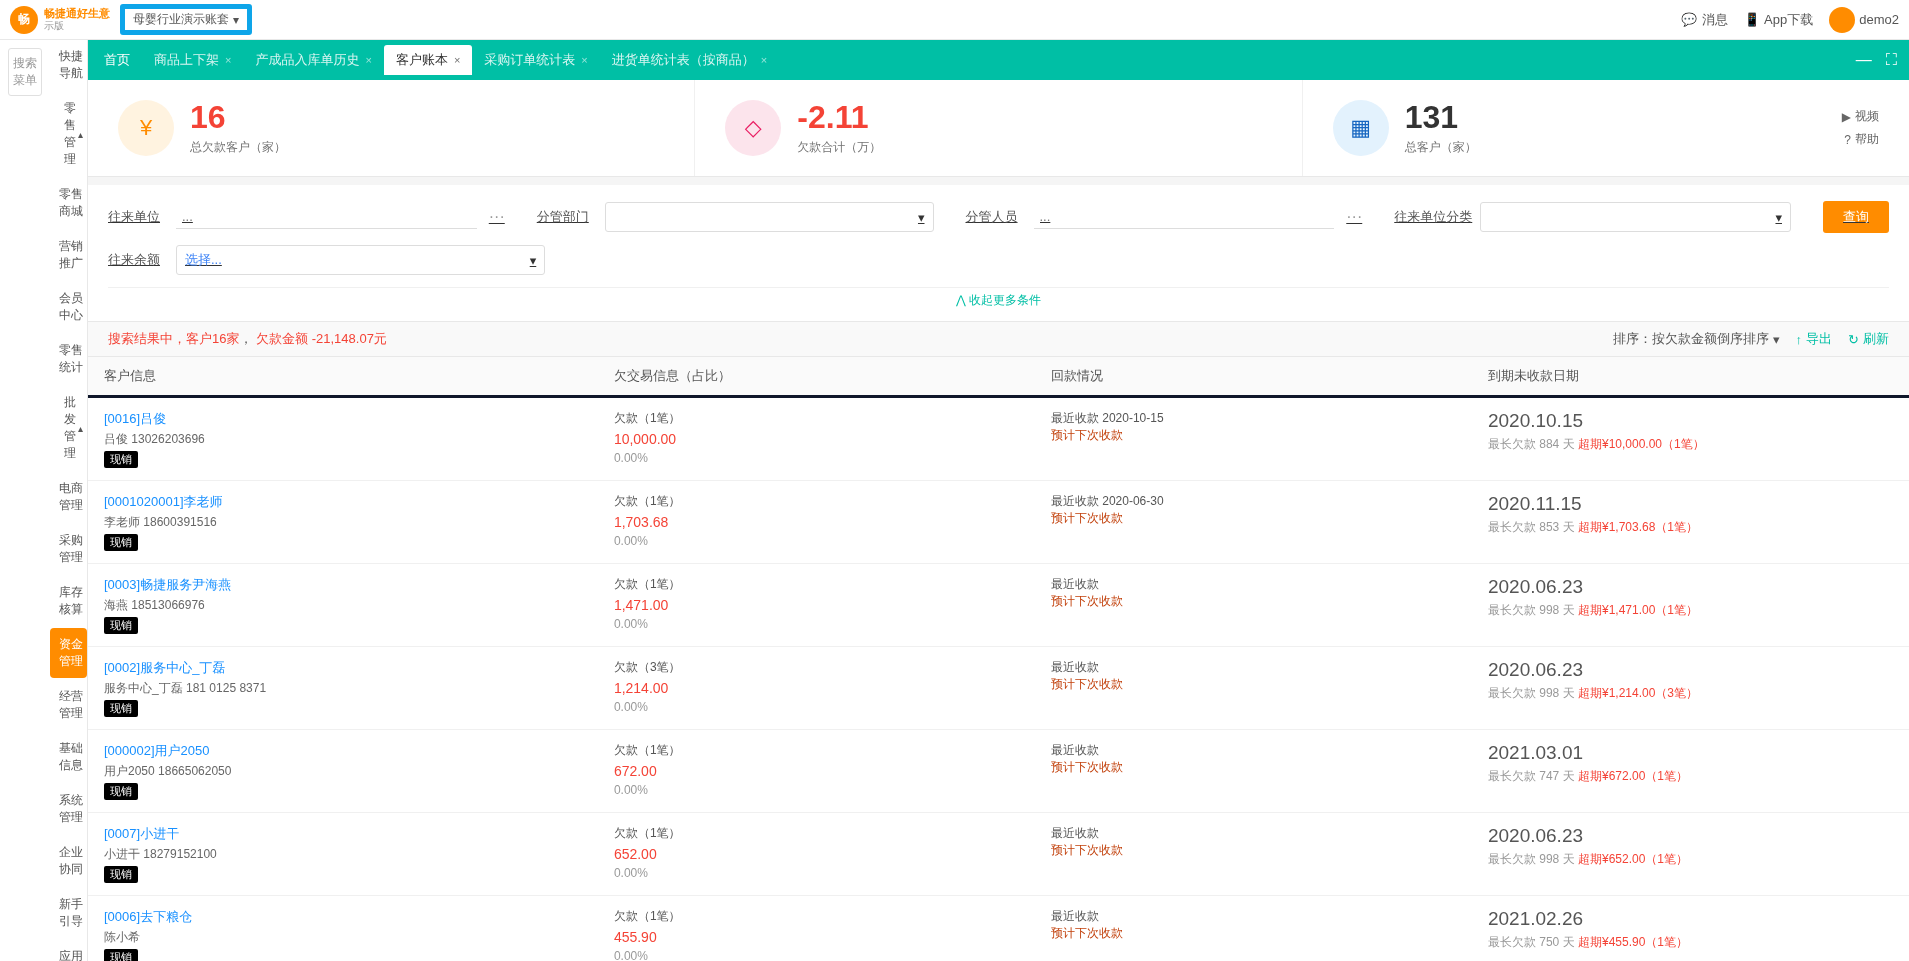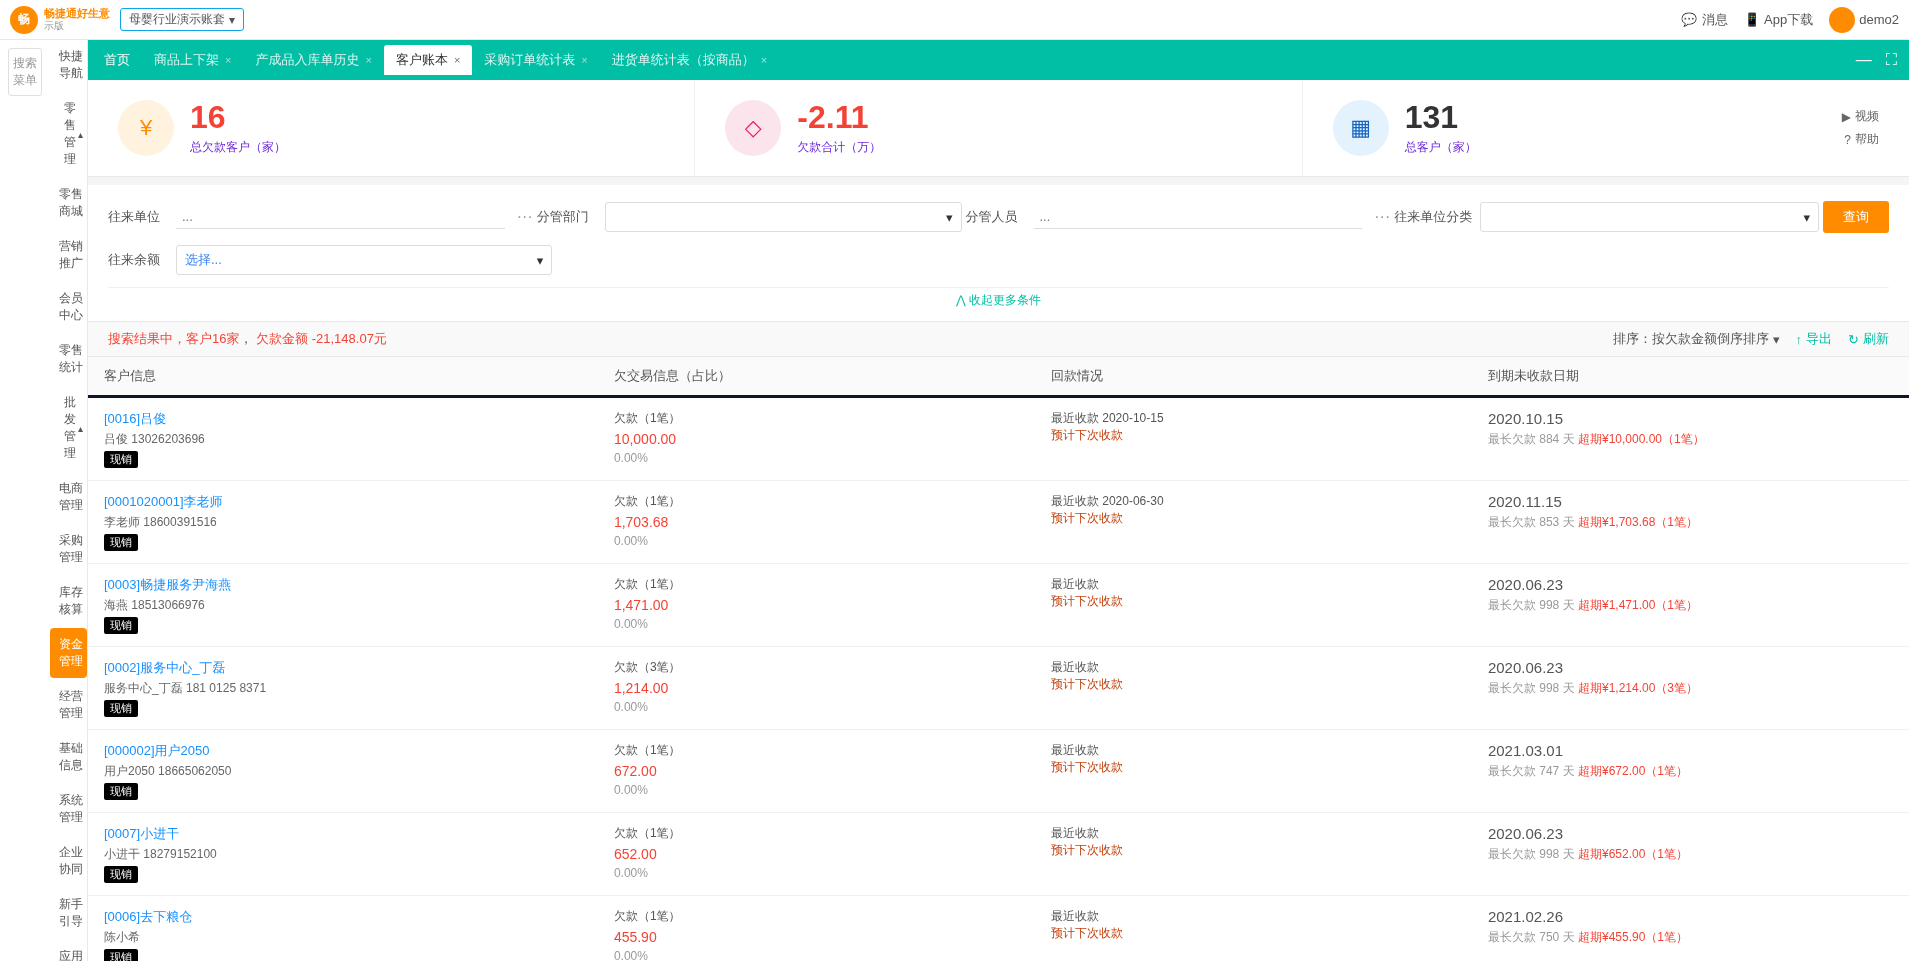--- a/index.html
+++ b/index.html
@@ -3,21 +3,21 @@
   <meta charset="utf-8">
   <style>
     * { margin: 0; padding: 0; box-sizing: border-box; }
     body { font-family: 'Microsoft YaHei', Arial, sans-serif; font-size: 13px; background: #f5f5f5; color: #333; overflow-x: hidden; }
     
     
     .top-bar { display: flex; align-items: center; background: #fff; height: 40px; border-bottom: 1px solid #e8e8e8; padding: 0 10px; justify-content: space-between; }
     .top-bar-left { display: flex; align-items: center; gap: 10px; }
     .logo-area { display: flex; align-items: center; gap: 6px; }
     .logo-icon { width: 28px; height: 28px; background: #ff8c00; border-radius: 50%; display: flex; align-items: center; justify-content: center; color: white; font-size: 12px; font-weight: bold; }
-    .store-selector { display: flex; align-items: center; gap: 4px; border: 1px solid #0ea5e9; padding: 2px 8px; border-radius: 3px; font-size: 12px; color: #555; cursor: pointer; }
+    .store-selector { display: flex; align-items: center; gap: 4px; border: 5px solid #0ea5e9; padding: 2px 8px; border-radius: 3px; font-size: 12px; color: #555; cursor: pointer; }
     .top-bar-right { display: flex; align-items: center; gap: 16px; font-size: 13px; color: #555; }
     .top-right-item { display: flex; align-items: center; gap: 4px; cursor: pointer; }
     .avatar { width: 26px; height: 26px; border-radius: 50%; background: #ff8c00; display: flex; align-items: center; justify-content: center; color: white; font-size: 11px; }
     
     
     .main-layout { display: flex; height: calc(100vh - 40px); }
     
     
     .sidebar { width: 88px; background: #fff; border-right: 1px solid #e8e8e8; display: flex; flex-direction: row; overflow-y: auto; flex-shrink: 0; }
     .sidebar-search { padding: 8px; background: #fff; }
@@ -44,27 +44,27 @@
     .stat-card { flex: 1; display: flex; align-items: center; padding: 20px 30px; border-right: 1px solid #f0f0f0; gap: 16px; }
     .stat-card:last-child { border-right: none; }
     .stat-icon { width: 56px; height: 56px; border-radius: 50%; display: flex; align-items: center; justify-content: center; font-size: 22px; flex-shrink: 0; }
     .stat-icon.orange { background: #fff3e0; color: #ff8c00; }
     .stat-icon.pink { background: #fce4ec; color: #e91e63; }
     .stat-icon.blue { background: #e3f2fd; color: #1565c0; }
     .stat-content {}
     .stat-value { font-size: 32px; font-weight: bold; line-height: 1.1; }
     .stat-value.red { color: #f44336; }
     .stat-value.dark { color: #333; font-weight: 900; }
-    .stat-label { font-size: 12px; color: #6d28d9; margin-top: 4px; }
+    .stat-label { font-size: 12px; color: #737373; margin-top: 4px; }
     .stat-card-right { margin-left: auto; display: flex; flex-direction: column; align-items: flex-end; gap: 6px; font-size: 12px; color: #666; }
     .stat-helper { display: flex; align-items: center; gap: 4px; cursor: pointer; }
     
     
     .filter-area { background: #fff; padding: 16px 20px 8px; border-bottom: 1px solid #e8e8e8; margin-top: 8px; }
-    .filter-row { display: flex; align-items: center; gap: 4px; margin-bottom: 12px; }
+    .filter-row { display: flex; align-items: center; gap: 32px; margin-bottom: 12px; text-decoration: underline; }
     .filter-item { display: flex; align-items: center; gap: 8px; flex: 1; }
     .filter-label { font-size: 13px; color: #555; white-space: nowrap; min-width: 60px; }
     .filter-input { flex: 1; border: none; border-bottom: 1px solid #ddd; padding: 4px 6px; font-size: 13px; outline: none; background: transparent; }
     .filter-select { flex: 1; border: 1px solid #ddd; border-radius: 3px; padding: 4px 8px; font-size: 13px; outline: none; background: #fff; display: flex; align-items: center; justify-content: space-between; cursor: pointer; min-height: 30px; }
     .filter-dots { color: #999; font-size: 16px; cursor: pointer; margin-left: 4px; }
     .filter-collapse { text-align: center; padding: 4px; color: #00bfa5; font-size: 12px; cursor: pointer; border-top: 1px solid #f0f0f0; margin-top: 4px; }
     .search-btn { background: #ff8c00; color: white; border: none; padding: 7px 20px; border-radius: 3px; font-size: 13px; cursor: pointer; white-space: nowrap; }
     
     
     .result-bar { background: #f9f9f9; padding: 8px 20px; display: flex; align-items: center; justify-content: space-between; border-bottom: 1px solid #e8e8e8; font-size: 13px; }
@@ -79,21 +79,21 @@
     .data-table th { background: #fafafa; padding: 10px 16px; text-align: left; font-size: 13px; font-weight: 500; color: #555; border-bottom: 3px solid #0f172a; }
     .data-table td { padding: 12px 16px; border-bottom: 1px solid #f0f0f0; vertical-align: top; font-size: 13px; }
     .customer-name { color: #1890ff; font-size: 13px; cursor: pointer; margin-bottom: 3px; }
     .customer-phone { color: #666; font-size: 12px; margin-bottom: 3px; }
     .customer-tag { display: inline-block; background: #000000; color: white; font-size: 11px; padding: 1px 6px; border-radius: 2px; }
     .debt-amount { color: #f44336; font-size: 14px; font-weight: 500; }
     .debt-count { color: #555; font-size: 12px; margin-bottom: 4px; }
     .debt-ratio { color: #999; font-size: 12px; margin-top: 4px; }
     .collect-date { color: #555; font-size: 12px; }
     .collect-next { color: #c2410c; font-size: 12px; }
-    .due-date { color: #555; font-size: 15px; margin-bottom: 4px; }
+    .due-date { color: #555; font-size: 19px; margin-bottom: 4px; }
     .overdue-tag { color: #f44336; font-size: 12px; cursor: pointer; }
     .overdue-days { color: #999; font-size: 12px; }
     
     
     ::-webkit-scrollbar { width: 6px; height: 6px; }
     ::-webkit-scrollbar-track { background: #f1f1f1; }
     ::-webkit-scrollbar-thumb { background: #ccc; border-radius: 3px; }
   </style>
 </head>
 <body>

